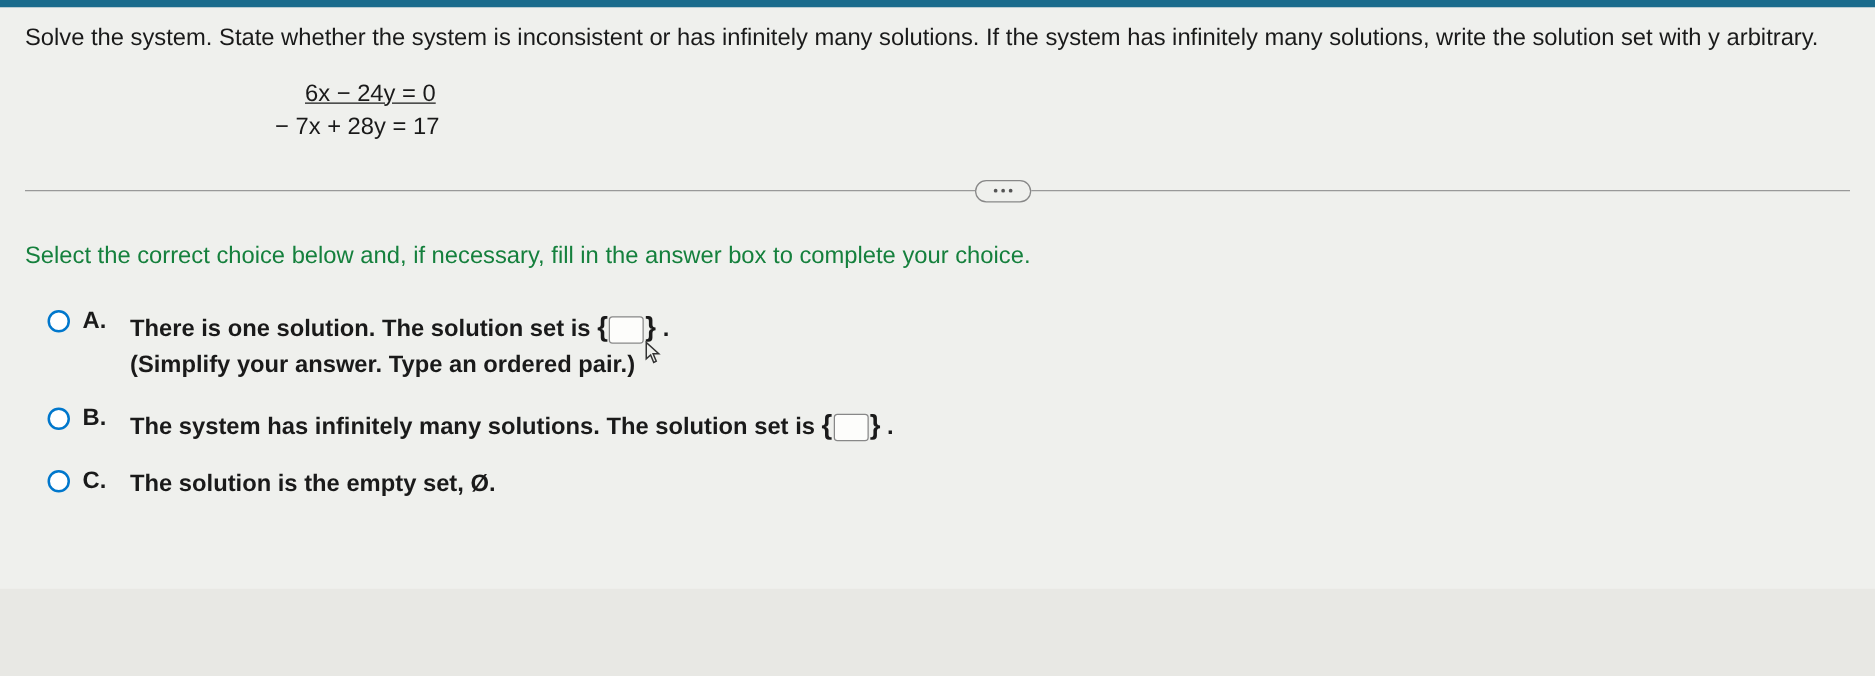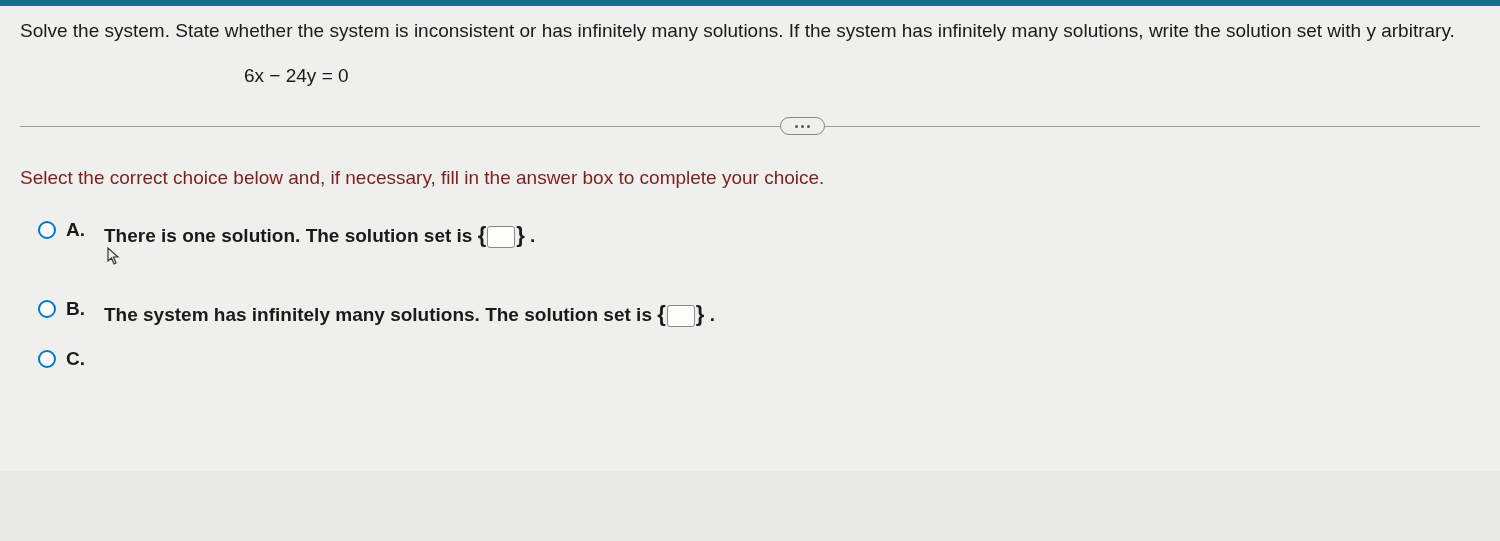--- a/index.html
+++ b/index.html
@@ -67,21 +67,21 @@
       gap: 3px;
     }
     .ellipsis-dots span {
       width: 3px;
       height: 3px;
       background: #555;
       border-radius: 50%;
     }
     .instruction {
       font-size: 19px;
-      color: #7f1d1d;
+      color: #15803d;
       margin-bottom: 30px;
     }
     .choices {
       margin-left: 18px;
     }
     .choice {
       display: flex;
       align-items: flex-start;
       margin-bottom: 18px;
       gap: 10px;
@@ -131,21 +131,22 @@
 </head>
 <body>
 
 <div class="top-bar"></div>
 
 <div class="question-container">
 
   <div class="question-text">Solve the system. State whether the system is inconsistent or has infinitely many solutions. If the system has infinitely many solutions, write the solution set with y arbitrary.</div>
 
   <div class="equations">
-    <div style="padding-left:24px;">6x − 24y = 0</div>
+    <div style="padding-left:24px;text-decoration:underline;">6x − 24y = 0</div>
+    <div>− 7x + 28y = 17</div>
   </div>
 
   <div class="divider-row">
     <div class="divider-line left"></div>
     <div class="ellipsis-btn">
       <div class="ellipsis-dots">
         <span></span>
           <span></span>
           <span></span>
       </div>
@@ -156,37 +157,41 @@
   <div class="instruction">Select the correct choice below and, if necessary, fill in the answer box to complete your choice.</div>
 
   <div class="choices">
 
     <div class="choice">
       <div class="radio"></div>
       <div class="choice-label">A.</div>
       <div class="choice-content">
         <span>There is one solution. The solution set is </span><span style="font-size:22px;">{</span><span class="answer-box"></span><span style="font-size:22px;">}</span><span> .</span>
         <br>
+        <span>(Simplify your answer. Type an ordered pair.)</span>
         <span class="cursor-icon">
           <svg width="16" height="20" viewBox="0 0 16 20">
               <path d="M2 2 L2 15 L5.5 12 L8 18 L10 17 L7.5 11 L12 11 Z" fill="none" stroke="#333" stroke-width="1.2"></path>
             </svg>
         </span>
       </div>
     </div>
 
     <div class="choice">
       <div class="radio"></div>
       <div class="choice-label">B.</div>
       <div class="choice-content">
         <span>The system has infinitely many solutions. The solution set is </span><span style="font-size:22px;">{</span><span class="answer-box"></span><span style="font-size:22px;">}</span><span> .</span>
         <br>
       </div>
     </div>
 
     <div class="choice">
       <div class="radio"></div>
       <div class="choice-label">C.</div>
+      <div class="choice-content">
+        <span>The solution is the empty set, Ø.</span>
+      </div>
     </div>
 
   </div>
 
 </div>
 
 </body></html>

